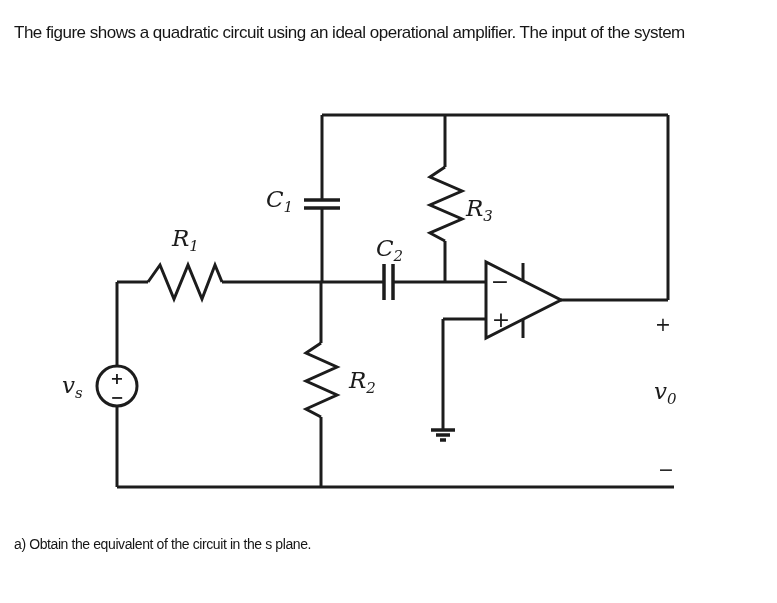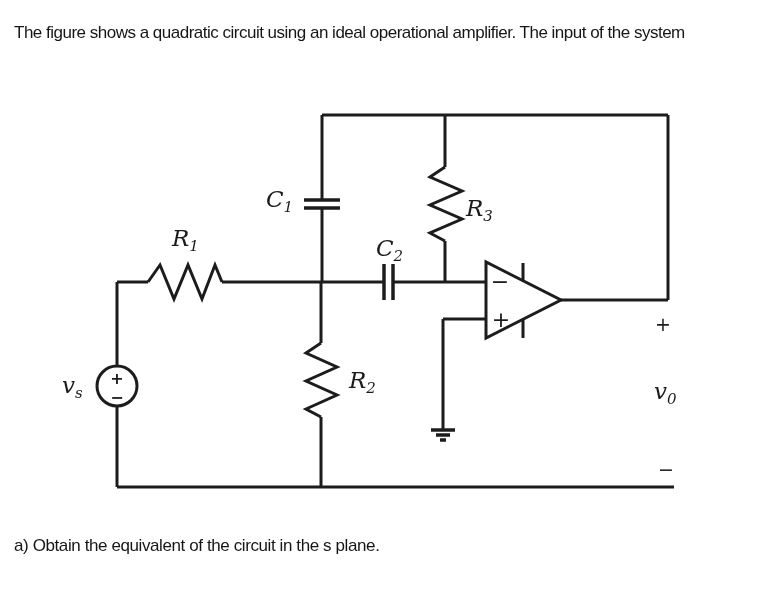--- a/index.html
+++ b/index.html
@@ -29,21 +29,21 @@
   .desc .line {
     display: block;
     white-space: nowrap;
   }
   .question {
     position: absolute;
     left: 14px;
     top: 536px;
     margin: 0;
     color: #161616;
-    font-size: 17px;
+    font-size: 14px;
     font-weight: 400;
     letter-spacing: -0.4px;
     white-space: nowrap;
   }
   .circuit {
     position: absolute;
     left: 0;
     top: 0;
     width: 777px;
     height: 603px;

